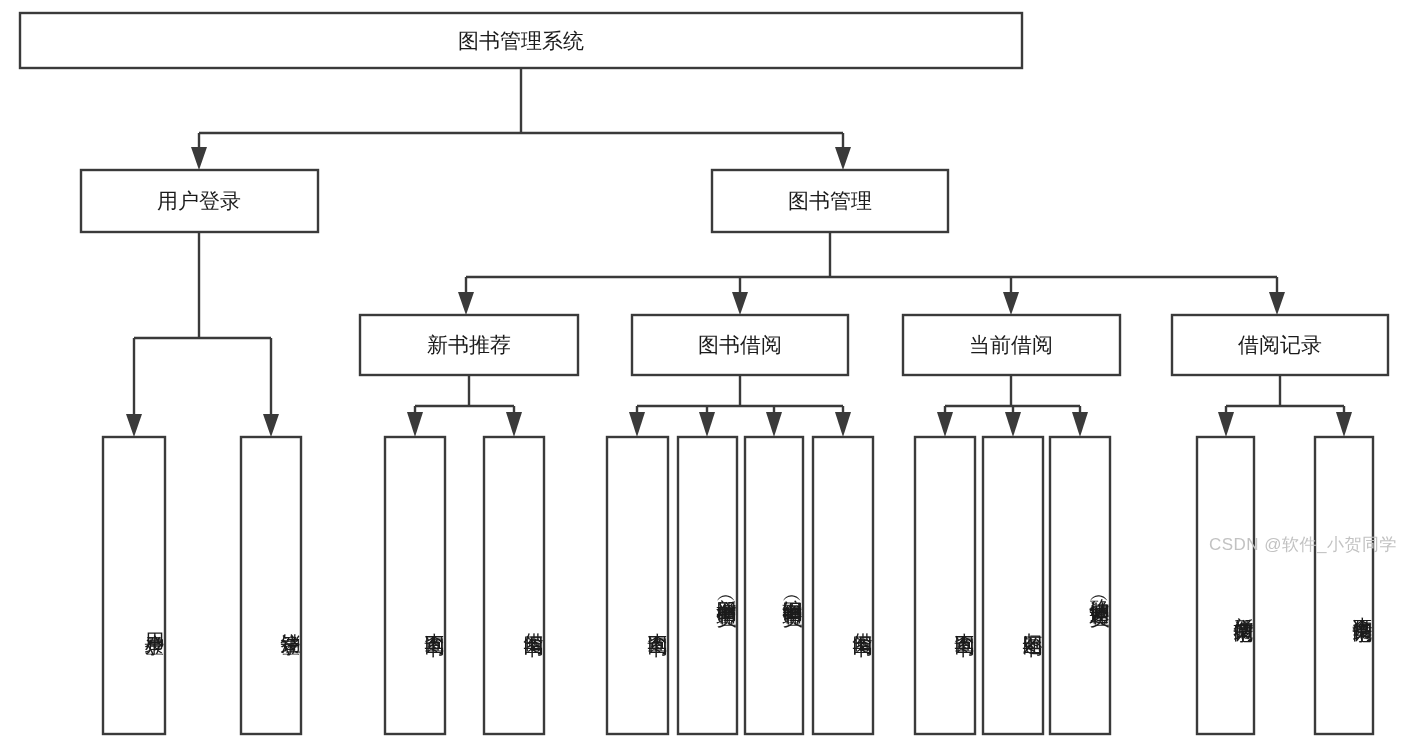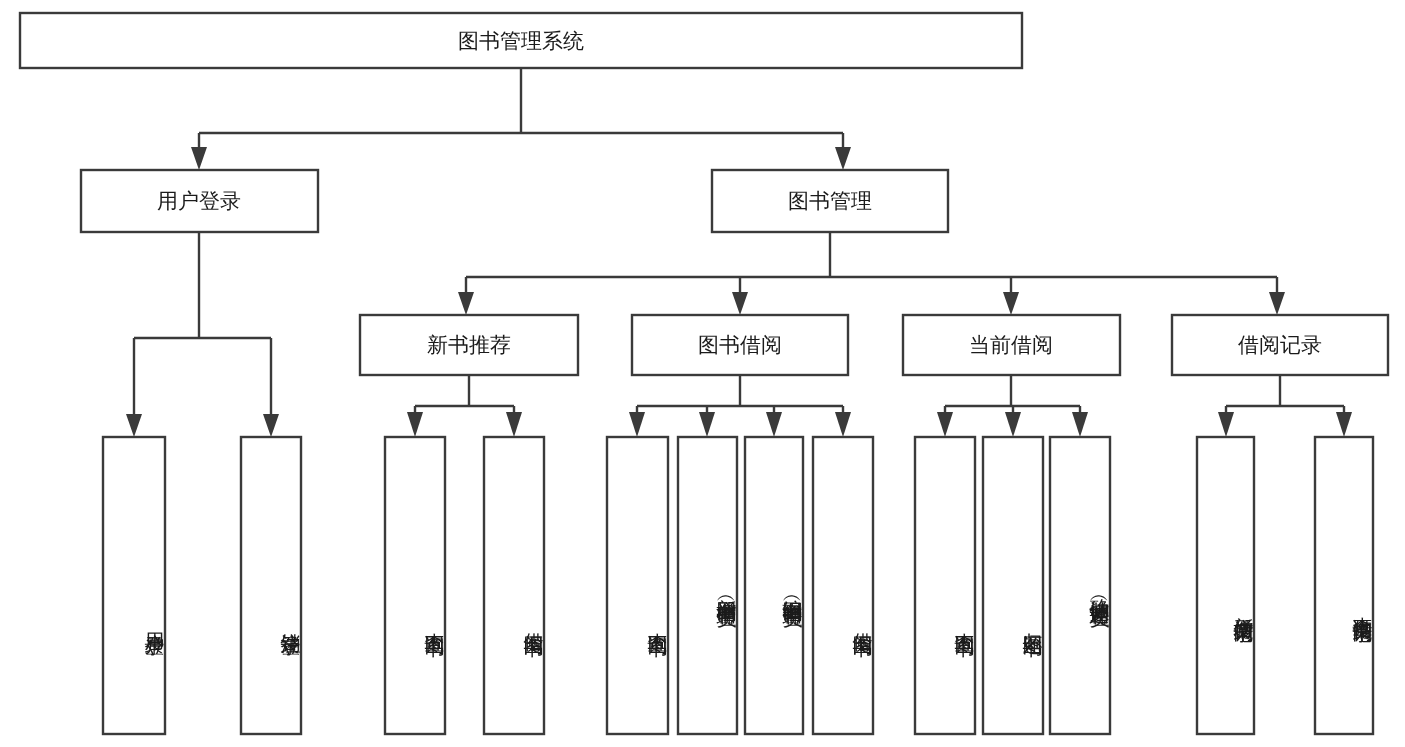--- a/index.html
+++ b/index.html
@@ -222,14 +222,15 @@
   <div class="node-label-v" style="left:745px; top:445px; width:58px; height:290px;">编辑图书（管理员）</div>
   <div class="node-label-v" style="left:813px; top:510px; width:60px; height:220px;">借阅图书</div>
 
   <div class="node-label-v" style="left:915px; top:510px; width:60px; height:220px;">查询图书</div>
   <div class="node-label-v" style="left:983px; top:510px; width:60px; height:220px;">归还图书</div>
   <div class="node-label-v" style="left:1050px; top:445px; width:60px; height:290px;">确认归还（管理员）</div>
 
   <div class="node-label-v" style="left:1197px; top:480px; width:57px; height:250px;">新增借阅记录</div>
   <div class="node-label-v" style="left:1315px; top:480px; width:58px; height:250px;">查询借阅记录</div>
 
+  <div class="watermark">CSDN @软件_小贺同学</div>
 
 </div>
 
 </body></html>

